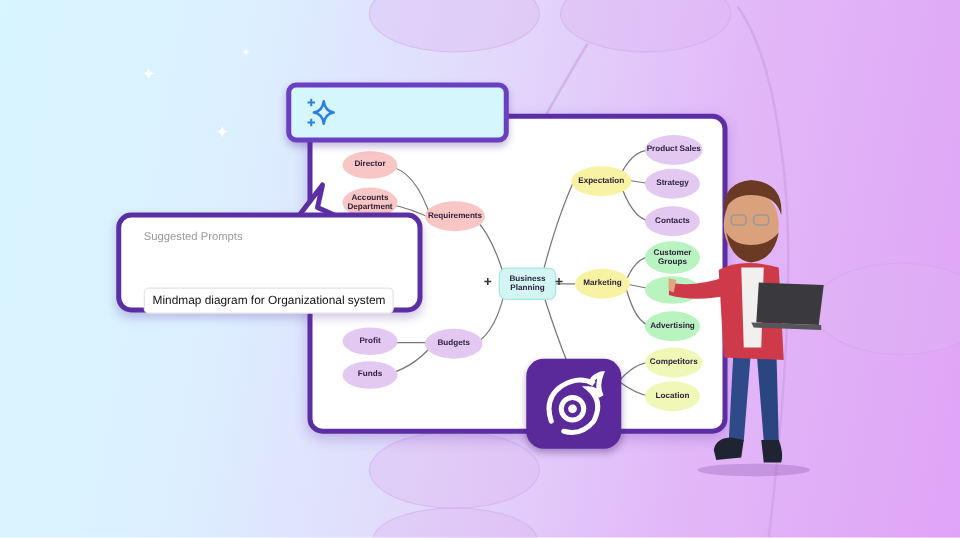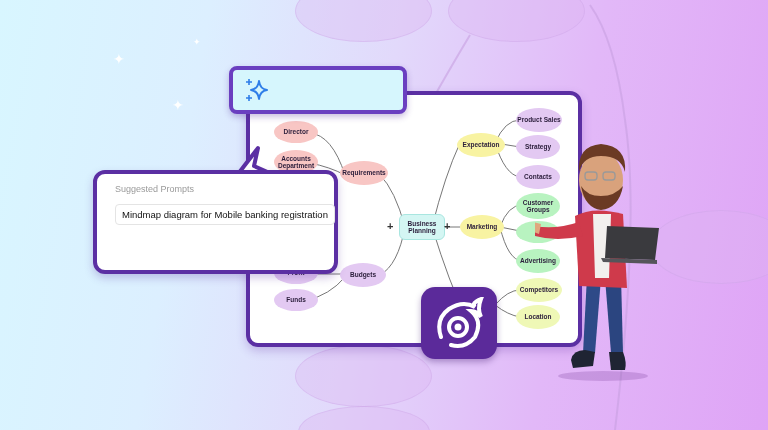--- a/index.html
+++ b/index.html
@@ -15,21 +15,21 @@
   .pink{background:#f8c6c4;}
   .lav{background:#e3c9f2;}
   .yellow{background:#f8f3a2;}
   .green{background:#b8f3c0;}
   .lime{background:#eff8b6;}
   .teal{background:#d4f6f3;border-radius:6px;border:1px solid #a9e6e0;}
   .plus{position:absolute;font-size:11px;font-weight:bold;color:#333;}
   .ai-header{position:absolute;left:229px;top:66px;width:178px;height:48px;background:#d6f6fd;border:4px solid #6a3fc0;border-radius:8px;display:flex;align-items:center;box-shadow:0 3px 6px rgba(80,40,150,0.3);box-sizing:border-box;}
   .ai-header .title{font-size:20px;color:#111;margin-left:8px;}
   .ai-header .icon{margin-left:12px;width:26px;height:26px;}
-  .prompt-card{position:absolute;left:93px;top:170px;width:245px;height:104px;background:#fff;border:4px solid #5b2fa3;border-radius:12px;box-shadow:0 4px 8px rgba(80,40,150,0.25);box-sizing:border-box;}
+  .prompt-card{position:absolute;left:93px;top:170px;width:245px;height:80px;background:#fff;border:4px solid #5b2fa3;border-radius:12px;box-shadow:0 4px 8px rgba(80,40,150,0.25);box-sizing:border-box;}
   .prompt-tail{position:absolute;left:236px;top:144px;}
   .prompt-label{position:absolute;left:18px;top:10px;font-size:9px;color:#9a9a9a;}
   .chip{position:absolute;left:18px;background:#fff;border:1px solid #e4e4e4;border-radius:4px;font-size:9.5px;color:#111;padding:4px 6px;white-space:nowrap;}
   .logo{position:absolute;left:421px;top:287px;width:76px;height:72px;background:#5b2a9a;border-radius:14px;display:flex;align-items:center;justify-content:center;box-shadow:0 3px 6px rgba(60,20,110,0.35);}
   .person{position:absolute;left:535px;top:138px;width:140px;height:245px;}
 </style>
 </head>
 <body>
 
 <div class="bg-ellipse" style="left:295px;top:-20px;width:135px;height:60px;"></div>
@@ -126,21 +126,21 @@
     <path d="M4 2 V8 M1 5 H7" stroke="#2f7ee8" stroke-width="1.6"></path>
     <path d="M4 18 V24 M1 21 H7" stroke="#2f7ee8" stroke-width="1.6"></path>
   </svg>
 </div>
 
 <svg class="prompt-tail" width="40" height="32">
   <path d="M2 30 L22 4 L18 22 L36 30" fill="#fff" stroke="#5b2fa3" stroke-width="4" stroke-linejoin="round"></path>
 </svg>
 <div class="prompt-card">
   <span class="prompt-label">Suggested Prompts</span>
-  <span class="chip" style="top:30px;">Mindmap diagram for Mobile banking registration</span>
+  <span class="chip" style="top:56px;">Mindmap diagram for Organizational system</span>
 </div>
 
 <div class="logo">
   <svg width="56" height="52" viewBox="0 0 56 52">
     <path d="M10 40 Q4 22 18 12 Q32 3 44 10 Q40 6 50 2 Q46 12 50 20 Q46 14 40 14 Q52 24 44 40 Q34 52 20 48" fill="none" stroke="#fff" stroke-width="4" stroke-linecap="round"></path>
     <circle cx="27" cy="30" r="9" fill="none" stroke="#fff" stroke-width="4"></circle>
     <circle cx="27" cy="30" r="3.5" fill="#fff"></circle>
   </svg>
 </div>
 

